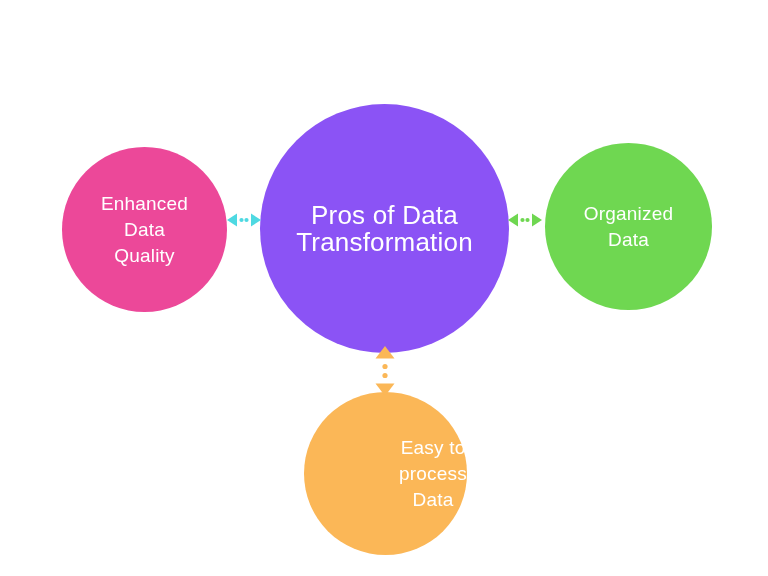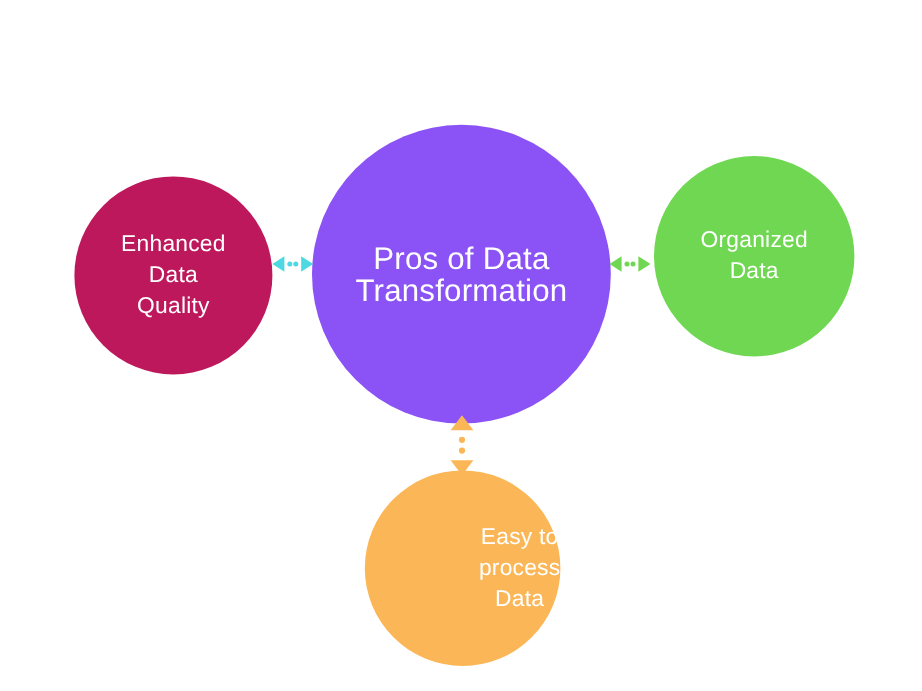--- a/index.html
+++ b/index.html
@@ -40,21 +40,21 @@
     font-weight: 500;
   }
   .node-left {
     left: 62px;
     top: 147px;
     width: 165px;
     height: 165px;
   }
   .node-right {
     left: 545px;
-    top: 130px;
+    top: 143px;
     width: 167px;
     height: 167px;
   }
   .node-bottom {
     left: 304px;
     top: 392px;
     width: 163px;
     height: 163px;
     justify-content: flex-end;
   }
@@ -74,21 +74,21 @@
 </head>
 <body>
 
 <div class="stage">
 
   <div class="node node-center" style="background: rgb(139, 83, 245);">
     <span class="label">Pros of Data
 Transformation</span>
   </div>
 
-  <div class="node node-left" style="background: #be185d; text-align: center;">
+  <div class="node node-left" style="background: #ec4899; text-align: center;">
     <span class="label">Enhanced
 Data
 Quality</span>
   </div>
 
   <div class="node node-right" style="background: rgb(111, 215, 81);">
     <span class="label">Organized
 Data</span>
   </div>
 

